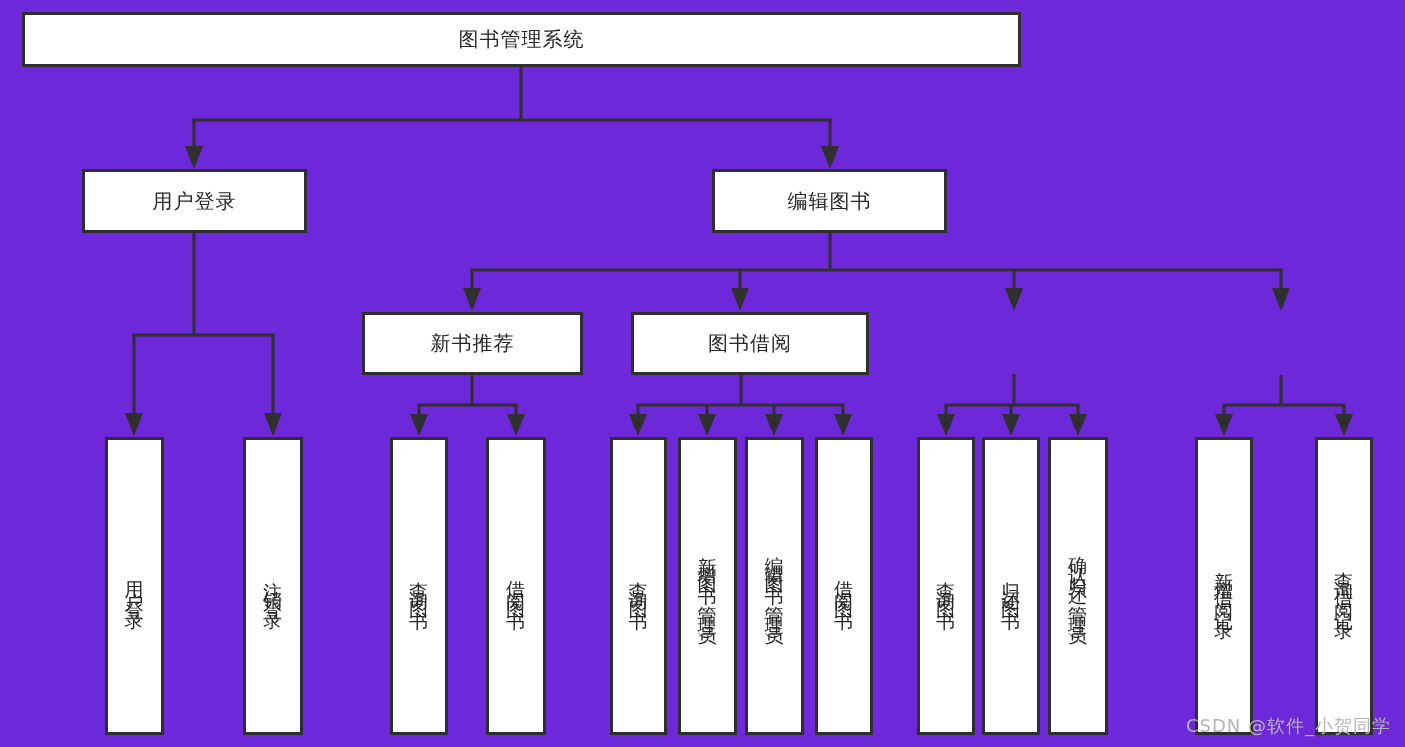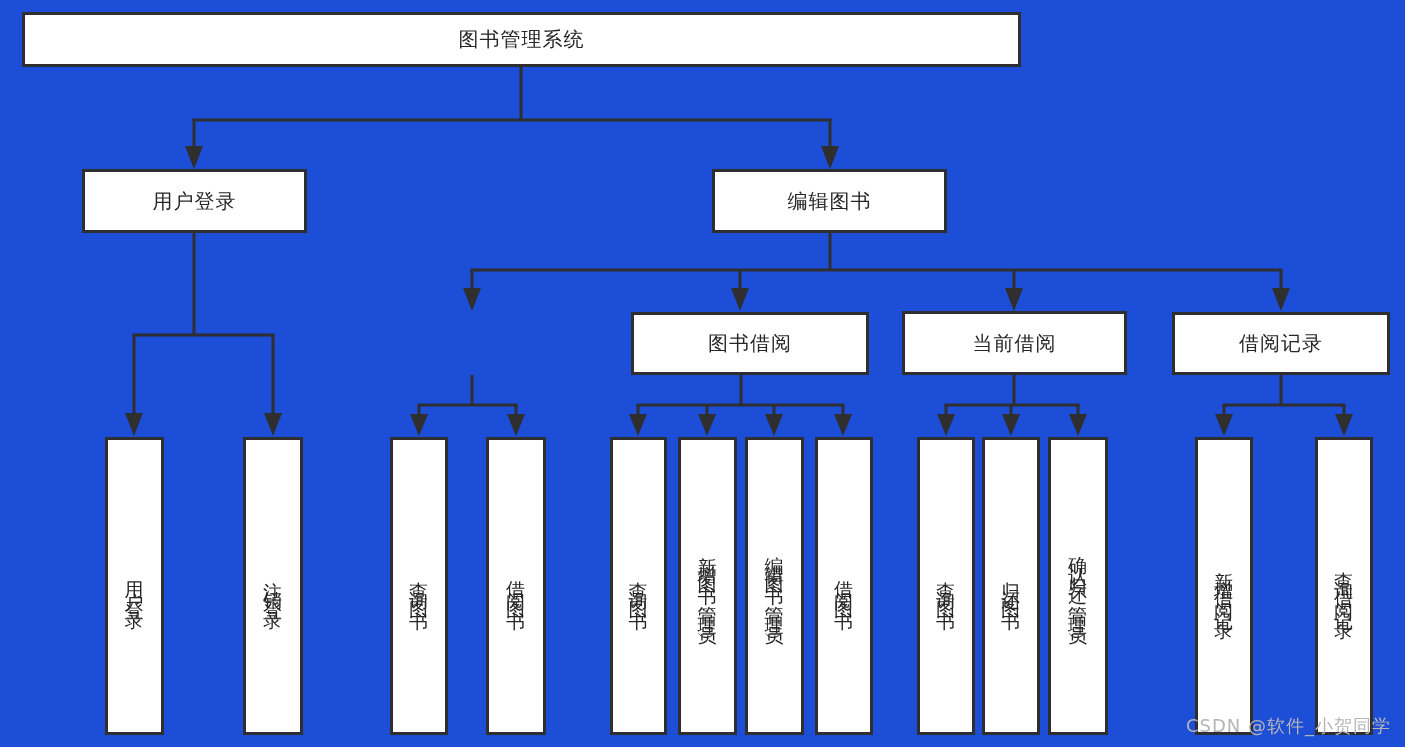--- a/index.html
+++ b/index.html
@@ -1,19 +1,19 @@
 <!DOCTYPE html>
 <html><head>
 <meta charset="utf-8">
 <style>
   html,body{margin:0;padding:0;background:#fff;}
   #canvas{
     position:relative;
     width:1405px;height:747px;
-    background:#1d4ed8;
+    background:#6d28d9;
     font-family:"DejaVu Sans","Liberation Sans",sans-serif;
     overflow:hidden;
   }
   #wires{position:absolute;left:0;top:0;width:1405px;height:747px;}
   .box{
     position:absolute;
     box-sizing:border-box;
     background:#fff;
     border:3px solid #2f2f2f;
     color:#262626;
@@ -108,23 +108,22 @@
       <path d="M1215 414 L1233 414 L1224 436 Z"></path>
       <path d="M1335 414 L1353 414 L1344 436 Z"></path>
     </g>
   </svg>
 
   <div class="box h" style="left:22px;top:12px;width:999px;height:55px;">图书管理系统</div>
 
   <div class="box h" style="left:82px;top:169px;width:225px;height:64px;">用户登录</div>
   <div class="box h" style="left:712px;top:169px;width:235px;height:64px;">编辑图书</div>
 
+  <div class="box h" style="left:362px;top:312px;width:221px;height:63px;">新书推荐</div>
   <div class="box h" style="left:631px;top:312px;width:238px;height:63px;">图书借阅</div>
-  <div class="box h" style="left:902px;top:311px;width:225px;height:64px;">当前借阅</div>
-  <div class="box h" style="left:1172px;top:312px;width:218px;height:63px;">借阅记录</div>
 
   <div class="box v" style="left:105px;top:437px;width:59px;height:298px;">用户登录</div>
   <div class="box v" style="left:243px;top:437px;width:60px;height:298px;">注销登录</div>
 
   <div class="box v" style="left:390px;top:437px;width:58px;height:298px;">查询图书</div>
   <div class="box v" style="left:486px;top:437px;width:60px;height:298px;">借阅图书</div>
 
   <div class="box v" style="left:610px;top:437px;width:57px;height:298px;">查询图书</div>
   <div class="box v" style="left:678px;top:437px;width:59px;height:298px;">新增图书（管理员）</div>
   <div class="box v" style="left:745px;top:437px;width:59px;height:298px;">编辑图书（管理员）</div>

